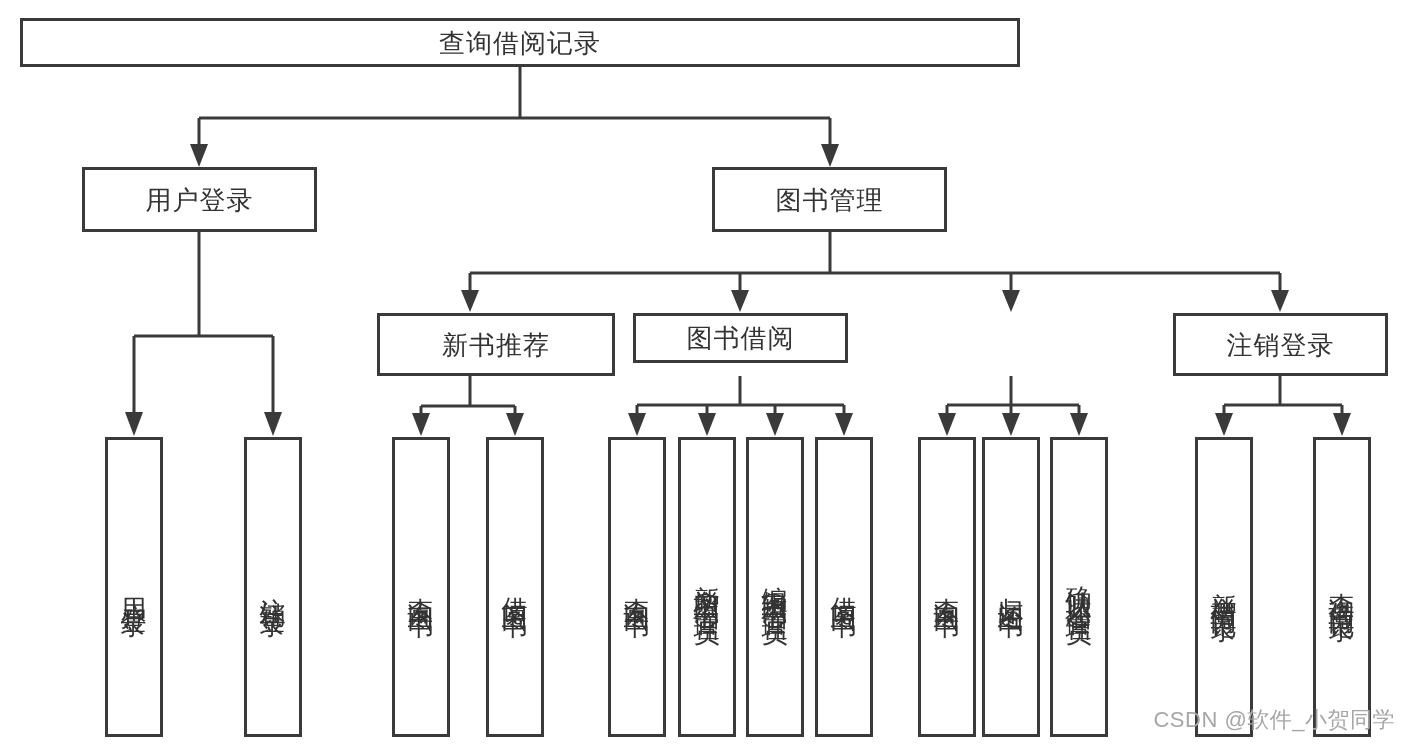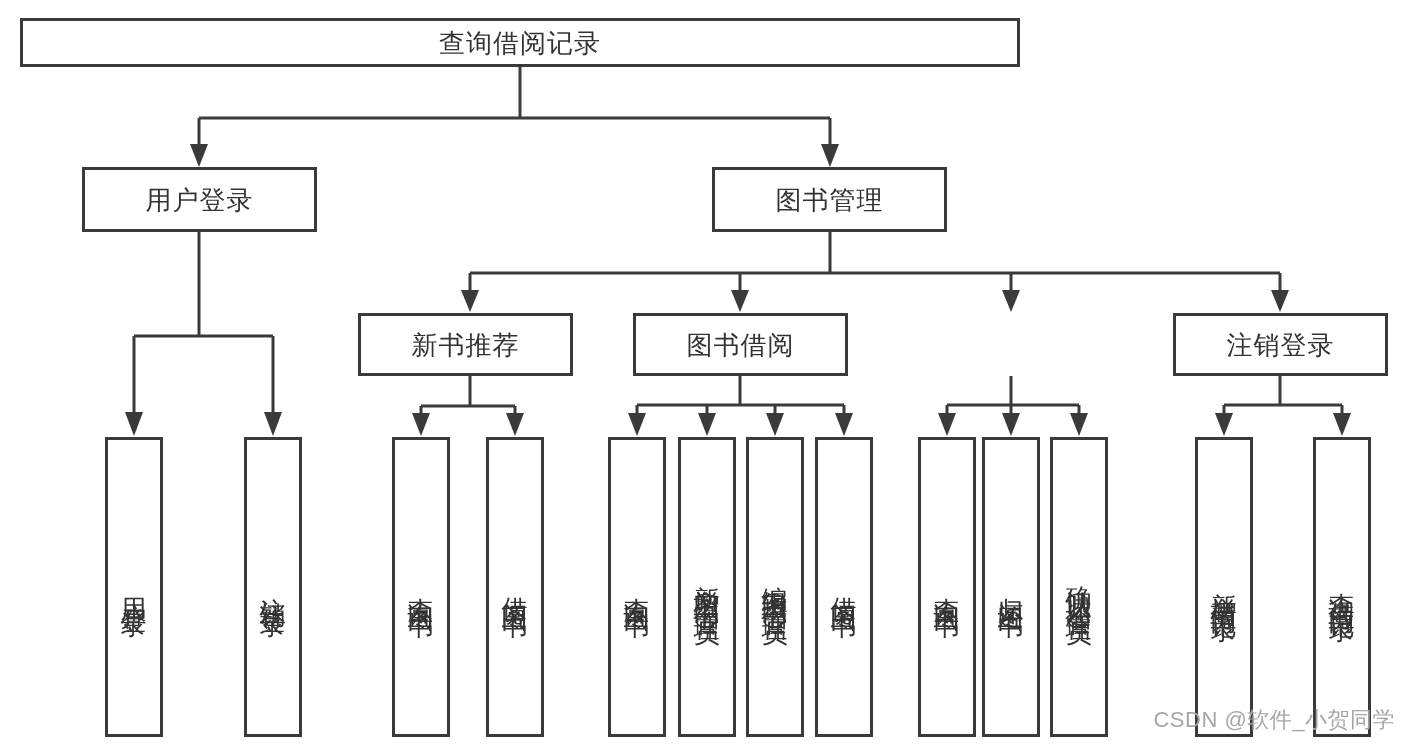--- a/index.html
+++ b/index.html
@@ -70,22 +70,22 @@
     <path d="M1280 376 V405 M1224 405 H1342 M1224 405 V415 M1342 405 V415"></path>
     <polygon points="1215,413 1233,413 1224,436"></polygon>
     <polygon points="1333,413 1351,413 1342,436"></polygon>
   </svg>
 
   <div class="node" style="left:20px;top:18px;width:1000px;height:49px">查询借阅记录</div>
 
   <div class="node" style="left:82px;top:167px;width:235px;height:65px">用户登录</div>
   <div class="node" style="left:712px;top:167px;width:235px;height:65px">图书管理</div>
 
-  <div class="node" style="left:358px;top:313px;width:215px;height:63px">新书推荐</div>
-  <div class="node" style="left:633px;top:313px;width:215px;height:63px">图书借阅</div>
+  <div class="node" style="left:377px;top:313px;width:238px;height:63px">新书推荐</div>
+  <div class="node" style="left:633px;top:313px;width:215px;height:50px">图书借阅</div>
   <div class="node" style="left:1173px;top:313px;width:215px;height:63px">注销登录</div>
 
   <div class="node leaf" style="left:105px;top:437px;width:58px;height:300px">用户登录</div>
   <div class="node leaf" style="left:244px;top:437px;width:58px;height:300px">注销登录</div>
 
   <div class="node leaf" style="left:392px;top:437px;width:58px;height:300px">查询图书</div>
   <div class="node leaf" style="left:486px;top:437px;width:58px;height:300px">借阅图书</div>
 
   <div class="node leaf" style="left:608px;top:437px;width:58px;height:300px">查询图书</div>
   <div class="node leaf" style="left:678px;top:437px;width:58px;height:300px">新增图书（管理员）</div>

